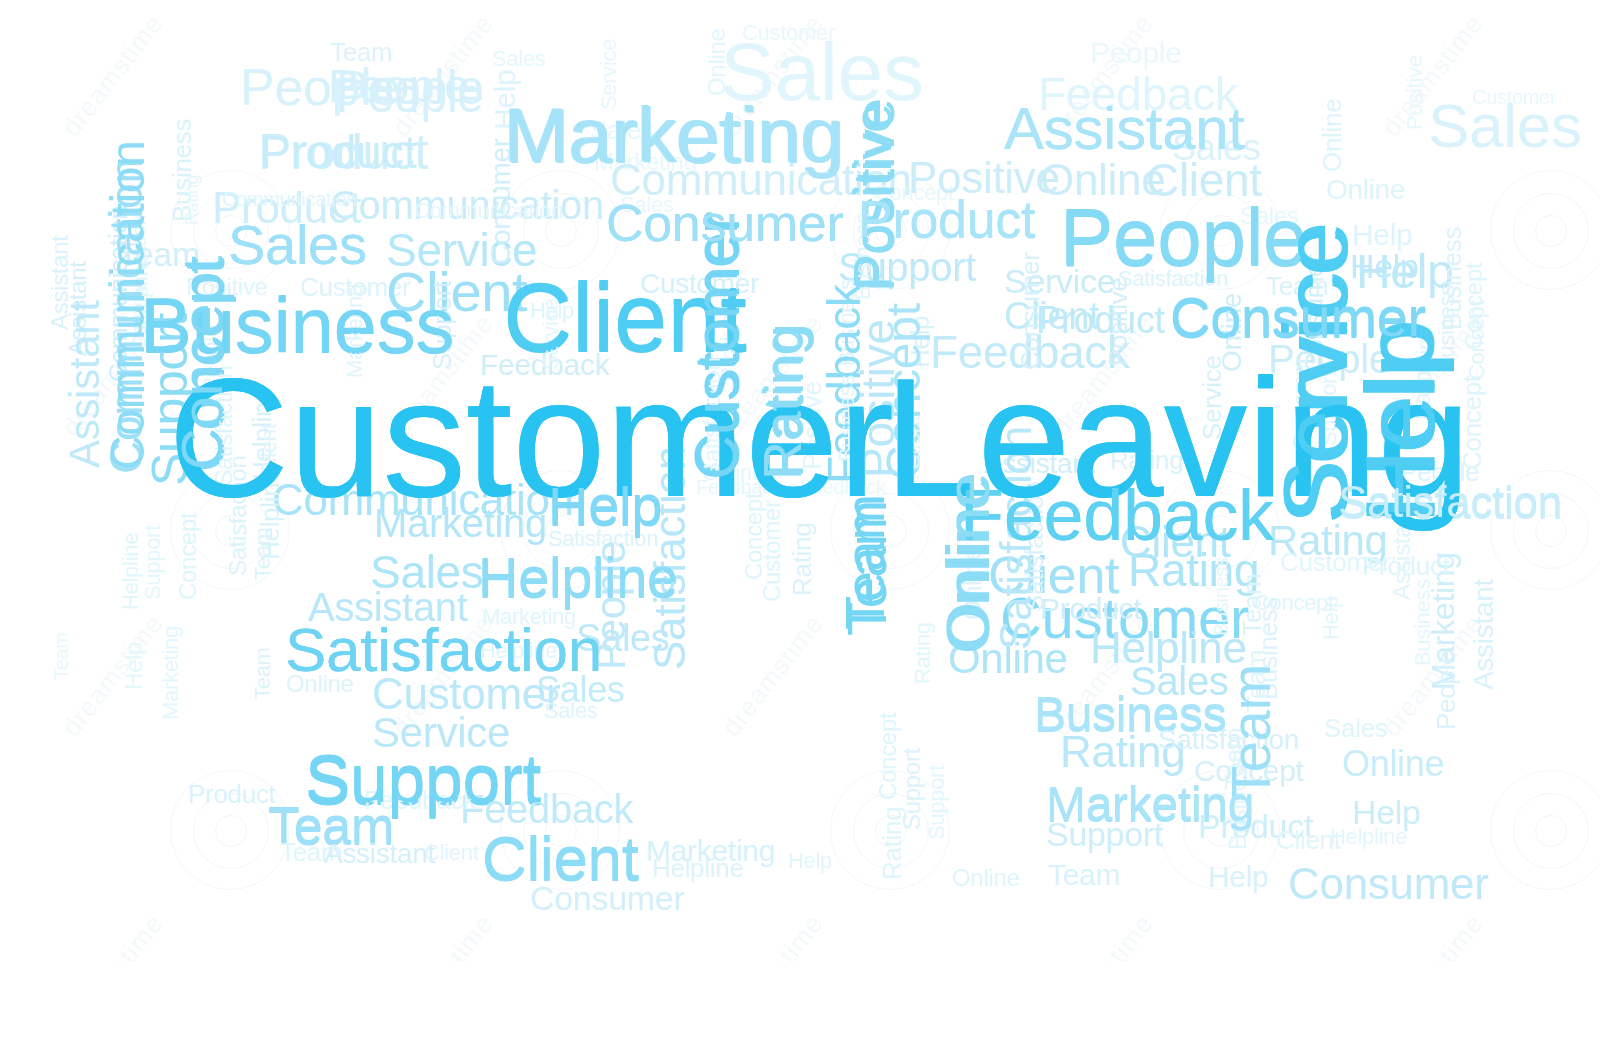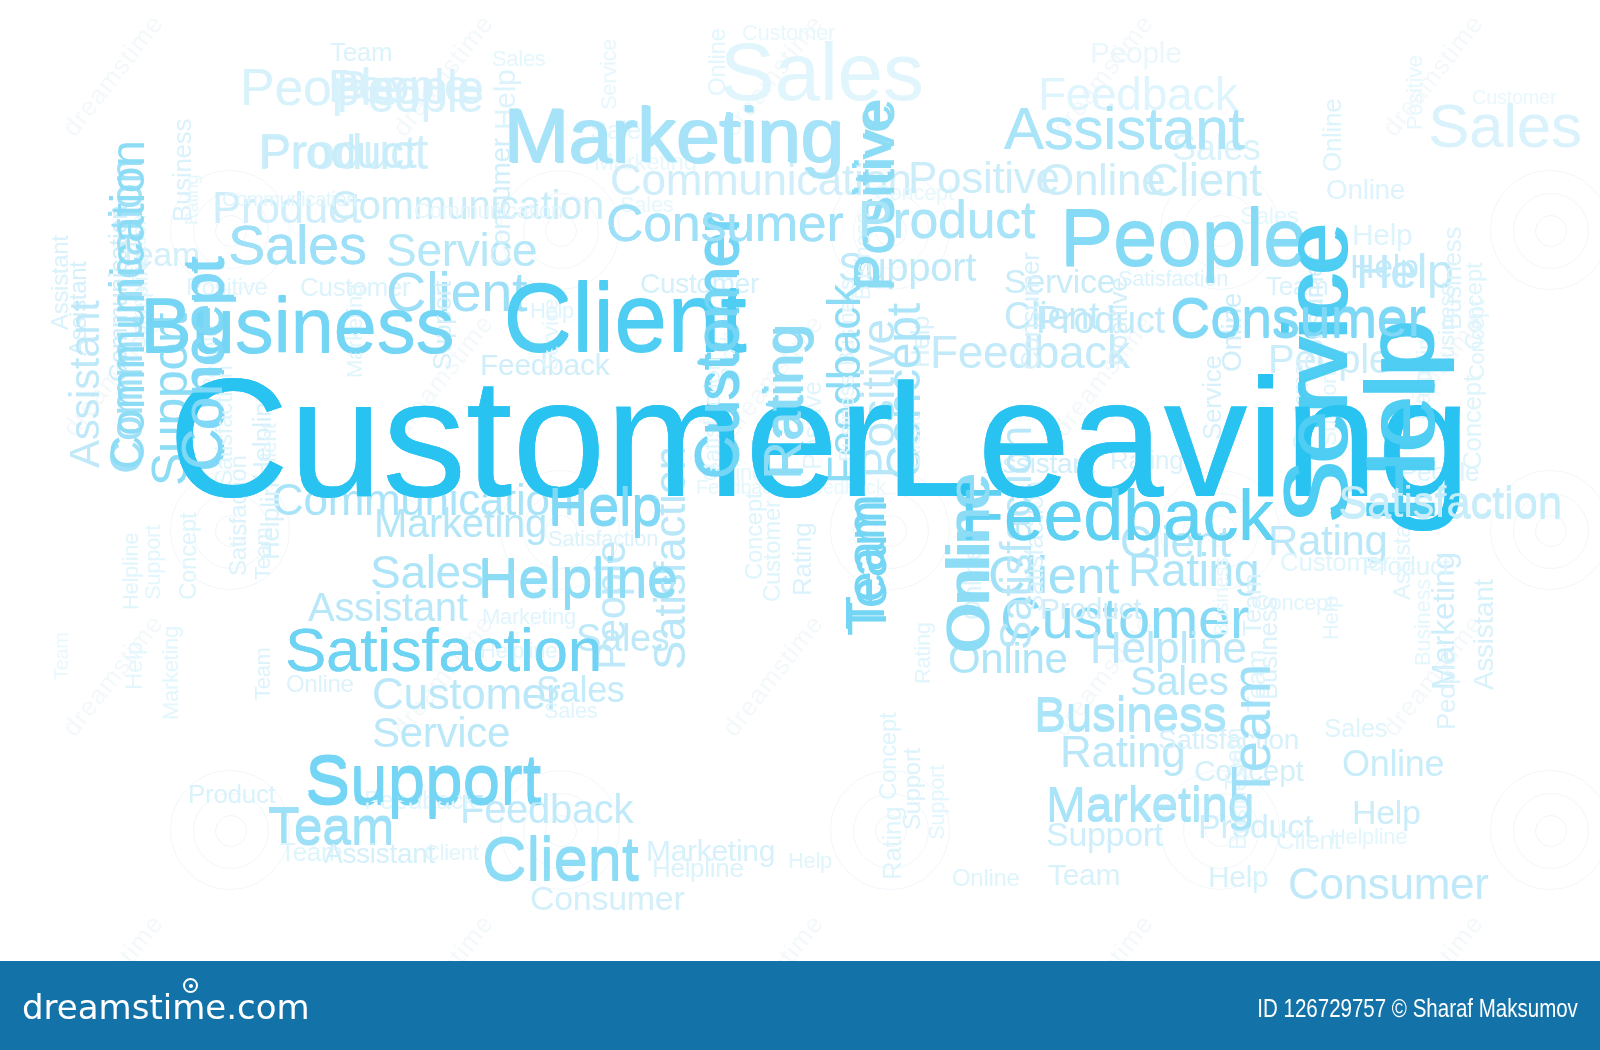--- a/index.html
+++ b/index.html
@@ -372,21 +372,14 @@
       <div class="w" style="font-size: 52px; color: rgb(169, 228, 248); left: 858px; top: 194px;">Product</div>
       <div class="w" style="font-size: 56px; color: rgb(127, 216, 245); left: 548px; top: 480px;">Help</div>
       <div class="w" style="font-size: 48px; color: rgb(169, 228, 248); left: 1034px; top: 690px;">Business</div>
       <div class="w" style="font-size: 48px; color: rgb(169, 228, 248); left: 1046px; top: 780px;">Marketing</div>
       <div class="w" style="font-size: 52px; color: rgb(158, 224, 247); left: 268px; top: 800px;">Team</div>
       <div class="w" style="font-size: 44px; color: rgb(200, 237, 250); left: 1338px; top: 480px;">Satisfaction</div>
       <div class="w" style="font-size: 46px; color: rgb(200, 237, 250); left: 260px; top: 130px;">Product</div>
       <div class="w" style="font-size: 48px; color: rgb(214, 241, 251); left: 336px; top: 72px;">People</div>
     </div>
 
-  <div id="footer">
-    <div id="dslogo">
-      <span>dreamstime.com</span>
-      <span class="sp"></span>
-    </div>
-    <div id="credit">ID 126729757 © Sharaf Maksumov</div>
-  </div>
 
 </div>
 
 </body></html>

